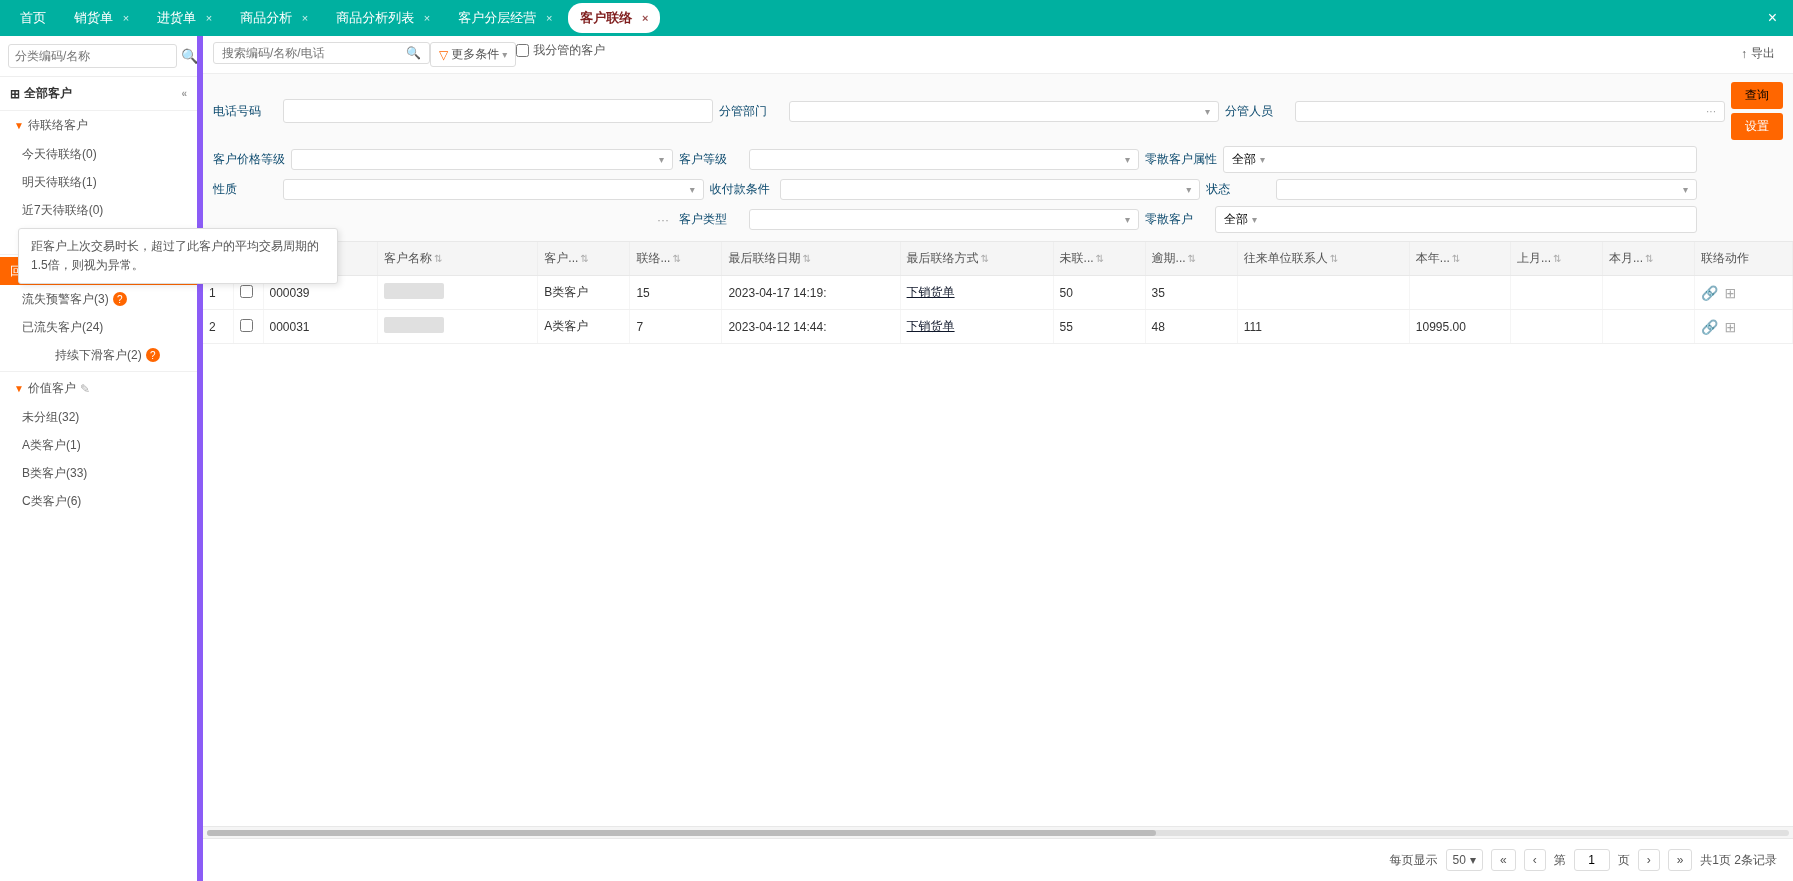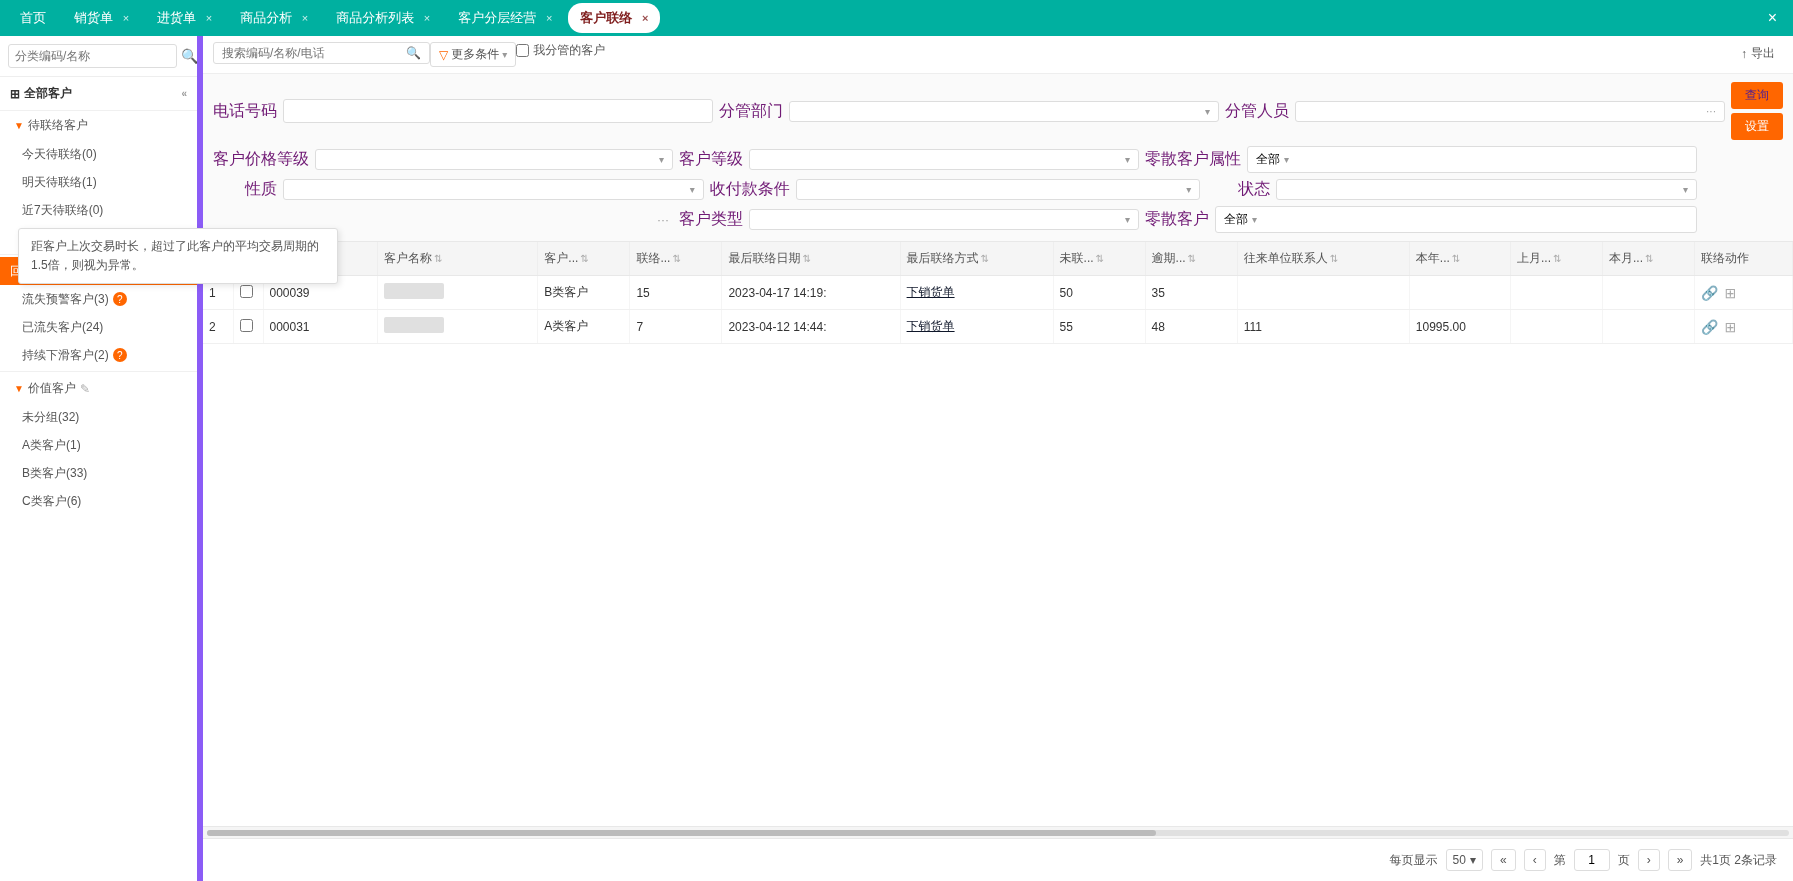--- a/index.html
+++ b/index.html
@@ -88,37 +88,37 @@
 
     
     .advanced-filter {
       background: #fafafa; border-bottom: 1px solid #e8e8e8; padding: 8px 10px;
     }
     .filter-row { display: flex; align-items: center; gap: 6px; margin-bottom: 6px; flex-wrap: nowrap; }
     .filter-row:last-child { margin-bottom: 0; }
     .filter-field {
       display: flex; align-items: center; flex: 1; min-width: 0;
     }
-    .filter-label { color: #701a75; font-size: 16px; white-space: nowrap; min-width: 70px; text-align: right; padding-right: 6px; }
+    .filter-label { color: #0c4a6e; font-size: 12px; white-space: nowrap; min-width: 70px; padding-right: 6px; }
     .filter-input {
       flex: 1; border: 1px solid #ddd; border-radius: 3px; padding: 4px 8px; font-size: 12px; outline: none;
       background: #fff; min-width: 0;
     }
     .filter-select {
       flex: 1; border: 1px solid #ddd; border-radius: 3px; padding: 4px 8px; font-size: 12px; outline: none;
       background: #fff; min-width: 0; display: flex; align-items: center; justify-content: space-between; cursor: pointer;
     }
     .filter-select .arrow { color: #999; font-size: 10px; }
     .filter-select-inline {
       display: flex; align-items: center; border: 1px solid #ddd; border-radius: 3px;
       padding: 4px 8px; background: #fff; min-width: 80px; cursor: pointer;
     }
     .filter-select-inline .arrow { color: #999; font-size: 10px; margin-left: 4px; }
     .query-btn {
-      background: #f60; color: #4c1d95; border: none; border-radius: 3px; padding: 5px 14px;
+      background: #f60; color: #000000; border: none; border-radius: 3px; padding: 5px 14px;
       font-size: 12px; cursor: pointer; white-space: nowrap;
     }
     .settings-btn {
       background: #f60; color: #fff; border: none; border-radius: 3px; padding: 5px 14px;
       font-size: 12px; cursor: pointer; white-space: nowrap;
     }
     .btn-col { display: flex; flex-direction: column; gap: 4px; }
 
     .more-btn { color: #999; cursor: pointer; font-size: 12px; padding: 0 4px; }
 
@@ -239,21 +239,21 @@
 
     <div class="tooltip-box">
       <span>距客户上次交易时长，超过了此客户的平均交易周期的1.5倍，则视为异常。</span>
     </div>
 
     <div class="sidebar-item" style="display:flex;align-items:center;gap:4px;">
       <span>流失预警客户(3)</span>
       <span style="background:#f60;color:#fff;border-radius:50%;width:14px;height:14px;display:flex;align-items:center;justify-content:center;font-size:10px;flex-shrink:0;">?</span>
     </div>
     <div class="sidebar-item">已流失客户(24)</div>
-    <div class="sidebar-item" style="display:flex;align-items:center;gap:4px;">
+    <div class="sidebar-item" style="display:flex;align-items:center;gap:4px;margin-left:33px;">
       <span>持续下滑客户(2)</span>
       <span style="background:#f60;color:#fff;border-radius:50%;width:14px;height:14px;display:flex;align-items:center;justify-content:center;font-size:10px;flex-shrink:0;">?</span>
     </div>
 
     <div class="sidebar-divider"></div>
 
     <div class="sidebar-group-title">
       <span class="arrow">▼</span>
       <span>价值客户</span>
       <span style="margin-left:4px;cursor:pointer;color:#aaa;">✎</span>

